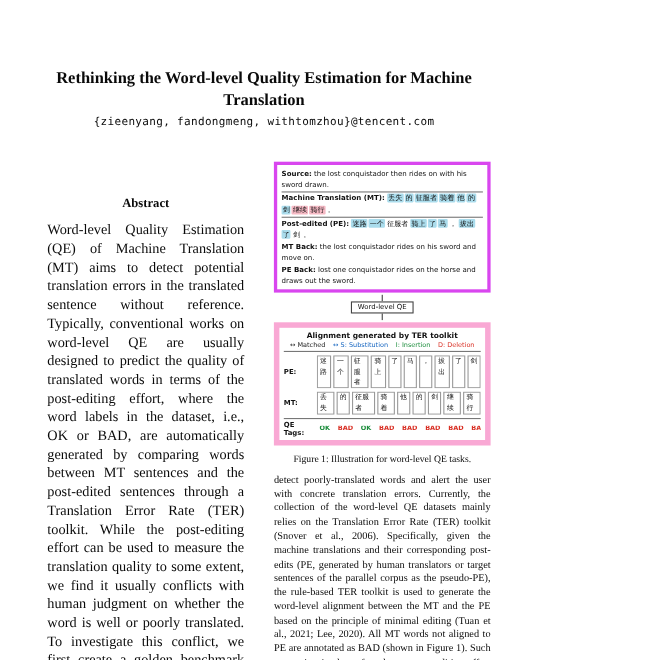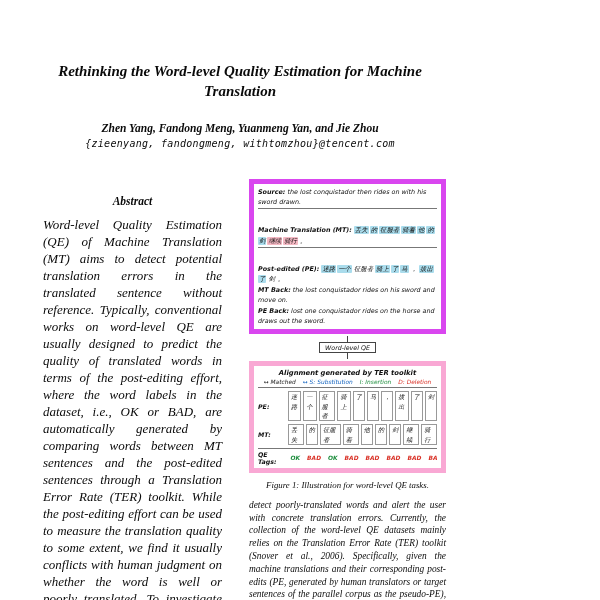--- a/index.html
+++ b/index.html
@@ -1,37 +1,37 @@
 <!DOCTYPE html>
 <html><head>
 <meta charset="utf-8">
 <style>
   * { margin:0; padding:0; box-sizing:border-box; }
   html,body { width:600px; height:600px; background:#ffffff; }
   body { font-family:"Liberation Serif","DejaVu Serif",serif; color:#0a0a0a; }
-  .page { width:480px; height:600px; overflow:hidden; padding:62px 34px 0 34px; background:#fff;font-style:italic; }
+  .page { width:480px; height:600px; overflow:hidden; padding:62px 34px 0 34px; background:#fff; }
 
   .title { text-align:center; font-weight:bold; font-size:15px; line-height:1.32; }
   .title span { display:block; }
   .authors { text-align:center; font-weight:bold; font-size:11.5px; margin-top:20px; }
   .affil { text-align:center; font-size:11px; margin-top:3px; }
   .email { text-align:center; font-family:"DejaVu Sans Mono","Liberation Mono",monospace; font-size:10px; margin-top:4px; letter-spacing:.3px; }
 
   .columns { display:flex; gap:18px; margin-top:30px; }
   .col { flex:1 1 0; min-width:0; }
 
-  .abstract-heading { text-align:center; font-weight:bold; font-size:11.5px; margin-top:16px; margin-bottom:9px; }
+  .abstract-heading { text-align:center; font-weight:bold; font-size:11.5px; margin-top:32px; margin-bottom:9px; }
   .abstract-text { font-size:13px; line-height:1.31; text-align:justify; padding:0 9px; }
 
   
   .figure-wrap { font-family:"DejaVu Sans","Liberation Sans",sans-serif; }
-  .fig-top-box { border:5px solid #d946ef; padding:3px 4px; background:#fff; }
+  .fig-top-box { border:3px solid #d946ef; padding:3px 4px; background:#fff; }
   .fig-line { font-size:6.4px; line-height:1.62; color:#111; }
   .fl-label { font-weight:bold; }
-  .sep-top { border-top:0.5px solid #777; padding-top:16px; margin-top:1px; }
+  .sep-top { border-top:0.5px solid #777; padding-top:0; margin-top:1px; }
   .tokens-inline .itok { padding:0 1px; margin-right:1px; border-radius:1px; }
   .hl-c { background:#aadcec; }
   .hl-p { background:#f5b9c4; }
 
   .flow { display:flex; flex-direction:column; align-items:center; margin:2px 0; }
   .vline { width:1px; height:6px; background:#444; }
   .flow-label { border:0.5px solid #444; font-size:6.3px; padding:1px 5px; background:#fff; color:#111; }
 
   .align-box { border:5px solid #f9a8d4; padding:3px 4px; background:#fff; }
   .align-title { text-align:center; font-weight:bold; font-size:6.8px; color:#111; }
@@ -59,21 +59,20 @@
 </style>
 </head>
 <body>
 
 <div class="page">
 
   <h1 class="title">
     <span>Rethinking the Word-level Quality Estimation for Machine Translation</span>
   </h1>
 
-  <div class="authors">Zhen Yang, Fandong Meng, Yuanmeng Yan, and Jie Zhou</div>
   <div class="email">{zieenyang, fandongmeng, withtomzhou}@tencent.com</div>
 
   <div class="columns">
 
     <div class="col">
       <h2 class="abstract-heading">Abstract</h2>
       <p class="abstract-text">Word-level Quality Estimation (QE) of Machine Translation (MT) aims to detect potential translation errors in the translated sentence without reference. Typically, conventional works on word-level QE are usually designed to predict the quality of translated words in terms of the post-editing effort, where the word labels in the dataset, i.e., OK or BAD, are automatically generated by comparing words between MT sentences and the post-edited sentences through a Translation Error Rate (TER) toolkit. While the post-editing effort can be used to measure the translation quality to some extent, we find it usually conflicts with human judgment on whether the word is well or poorly translated. To investigate this conflict, we first create a golden benchmark dataset, namely HJQE (Human Judgement on Quality Estimation), where the source and MT sentences are identical to the original TER-based dataset and the expert translators directly annotate the poorly translated words on their judgments. Based on our analysis, we further propose two tag-correcting strategies which can make the TER-based artificial QE corpus closer to HJQE. We conduct substantial experiments based on the publicly available WMT En-De and En-Zh corpora. The results not only show our proposed dataset is more consistent with human judgment but also confirm the effectiveness of the proposed tag-correcting strategies.¹</p>
     </div>
 
     <div class="col">

